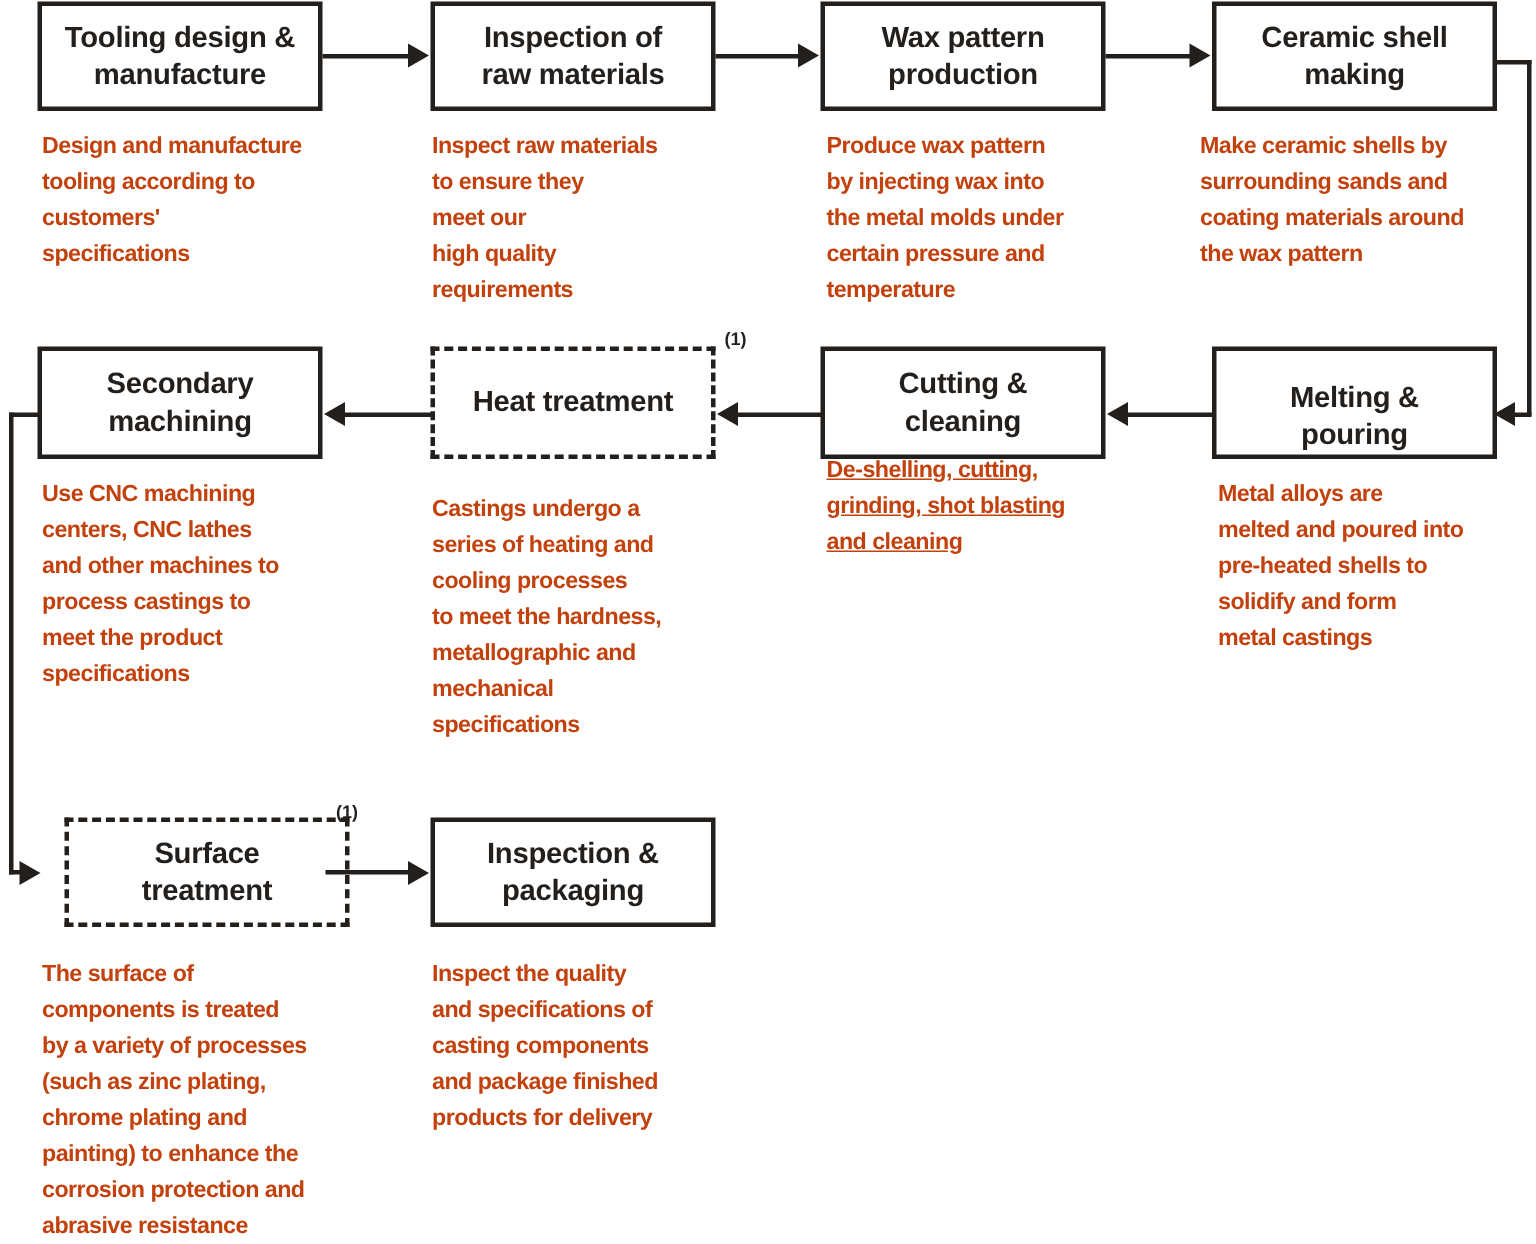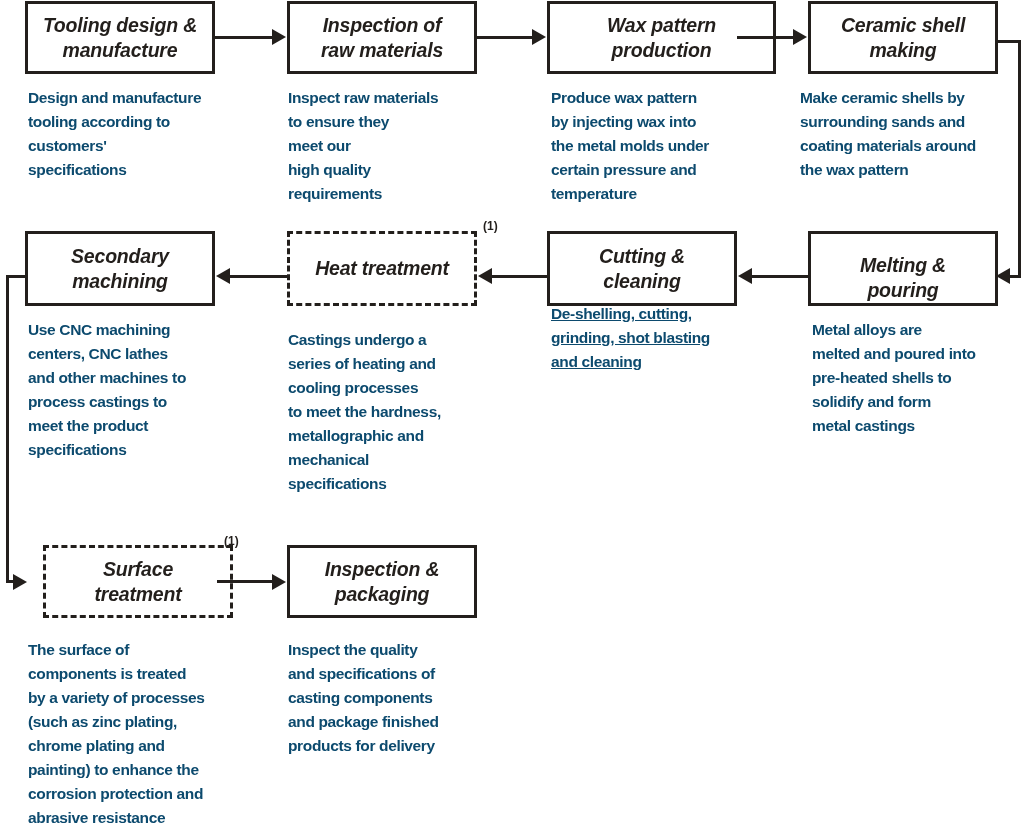--- a/index.html
+++ b/index.html
@@ -21,21 +21,20 @@
   
   .node {
     position: absolute;
     box-sizing: border-box;
     background: #ffffff;
     border: 3px solid #231f1c;
     display: flex;
     align-items: center;
     justify-content: center;
     text-align: center;
-    font-style: italic;
   }
   .node.dashed {
     border: 3px dashed #231f1c;
   }
   .node .title {
     font-size: 19.5px;
     font-weight: bold;
     line-height: 1.28;
     letter-spacing: -0.2px;
     padding: 0 6px;
@@ -52,21 +51,21 @@
   }
 
   
   .desc {
     position: absolute;
     font-size: 15.5px;
     font-weight: bold;
     line-height: 24px;
     letter-spacing: -0.35px;
     white-space: pre-line;
-    color: #0c4a6e;
+    color: #c2410c;
     width: 215px;
   }
 
   
   .hline, .vline {
     position: absolute;
     background: #231f1c;
   }
   .hline { height: 3px; }
   .vline { width: 3px; }
@@ -104,21 +103,21 @@
   <div class="node" style="left:287px; top:1px; width:190px; height:73px;">
     <div class="title">Inspection of
 raw materials</div>
   </div>
   <div class="desc" style="left:288px; top:86px; width:225px;">Inspect raw materials
 to ensure they
 meet our
 high quality
 requirements</div>
 
-  <div class="node" style="left:547px; top:1px; width:229px; height:73px;justify-content:center;">
+  <div class="node" style="left:547px; top:1px; width:190px; height:73px;justify-content:center;">
     <div class="title">Wax pattern
 production</div>
   </div>
   <div class="desc" style="left:551px; top:86px; width:230px;">Produce wax pattern
 by injecting wax into
 the metal molds under
 certain pressure and
 temperature</div>
 
   <div class="node" style="left:808px; top:1px; width:190px; height:73px;">

